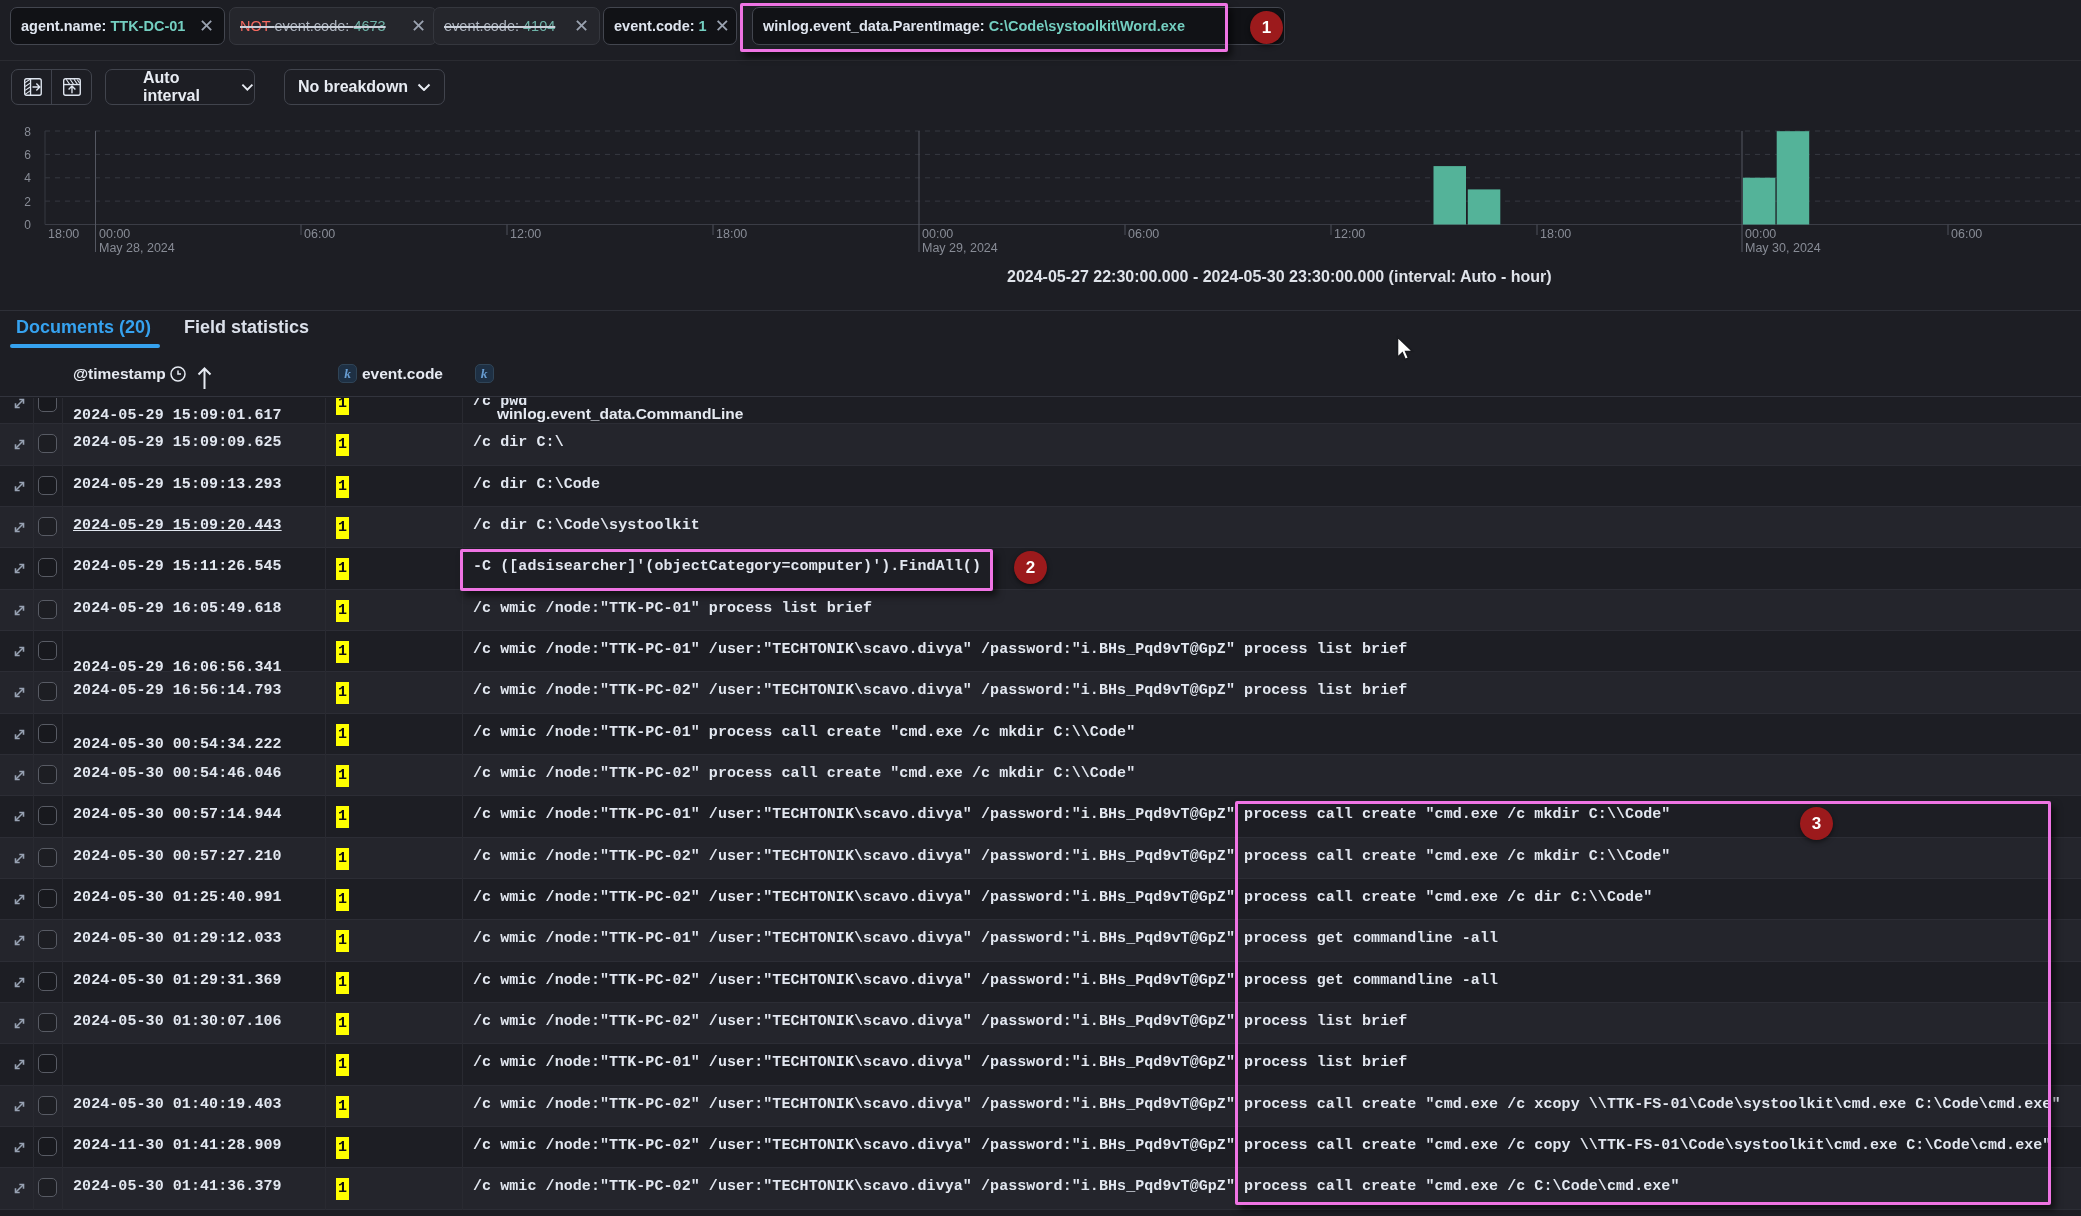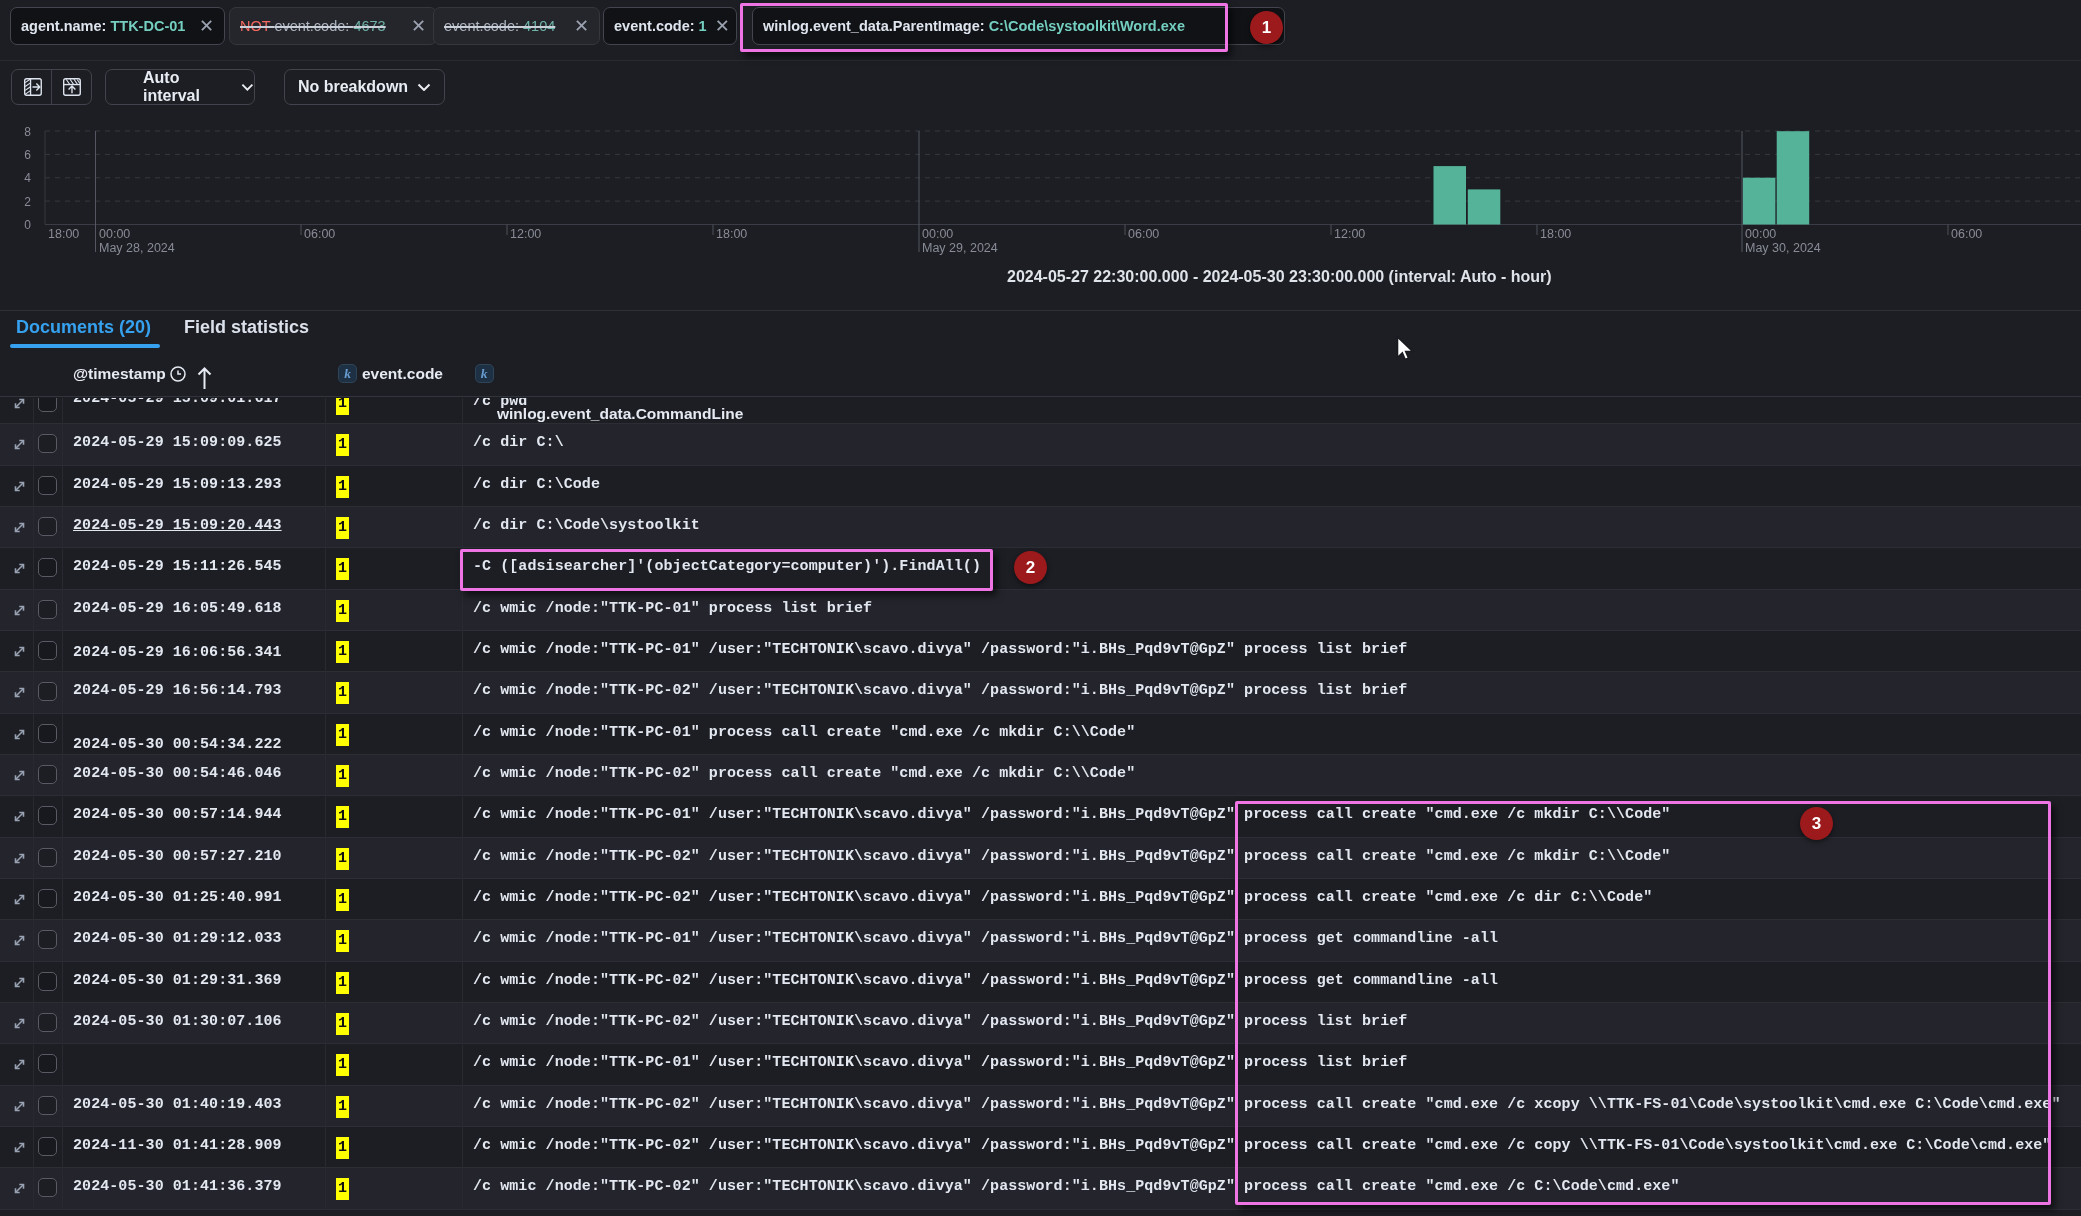--- a/index.html
+++ b/index.html
@@ -168,21 +168,21 @@
   <div style="position:relative; margin-top:-15.1px;">
     <div class="row">
 <svg class="abs" style="left:10px; top:11px;" width="19" height="19" viewBox="0 0 19 19">
             <g stroke="#98a2b3" stroke-width="1.6" fill="none">
               <path d="M5.5 13.5 L13.5 5.5"></path>
               <path d="M9.3 5.5 H13.5 V9.7"></path>
               <path d="M9.7 13.5 H5.5 V9.3"></path>
             </g>
           </svg>
 <div class="cb" style="top:10px;"></div>
-<span class="mono ts" style="top:7px;">2024-05-29 15:09:01.617</span>
+<span class="mono ts" style="top:24px;">2024-05-29 15:09:01.617</span>
 <span class="mono mk" style="top:10px;">1</span>
 <span class="mono cmd" style="top:10px;">/c pwd</span>
 </div>
 <div class="row alt">
 <svg class="abs" style="left:10px; top:11px;" width="19" height="19" viewBox="0 0 19 19">
             <g stroke="#98a2b3" stroke-width="1.6" fill="none">
               <path d="M5.5 13.5 L13.5 5.5"></path>
               <path d="M9.3 5.5 H13.5 V9.7"></path>
               <path d="M9.7 13.5 H5.5 V9.3"></path>
             </g>
@@ -246,21 +246,21 @@
 </div>
 <div class="row">
 <svg class="abs" style="left:10px; top:11px;" width="19" height="19" viewBox="0 0 19 19">
             <g stroke="#98a2b3" stroke-width="1.6" fill="none">
               <path d="M5.5 13.5 L13.5 5.5"></path>
               <path d="M9.3 5.5 H13.5 V9.7"></path>
               <path d="M9.7 13.5 H5.5 V9.3"></path>
             </g>
           </svg>
 <div class="cb" style="top:10px;"></div>
-<span class="mono ts" style="top:13px;">2024-05-29 16:06:56.341</span>
+<span class="mono ts" style="top:28px;">2024-05-29 16:06:56.341</span>
 <span class="mono mk" style="top:10px;">1</span>
 <span class="mono cmd" style="top:10px;">/c wmic /node:"TTK-PC-01" /user:"TECHTONIK\scavo.divya" /password:"i.BHs_Pqd9vT@GpZ" process list brief</span>
 </div>
 <div class="row alt">
 <svg class="abs" style="left:10px; top:11px;" width="19" height="19" viewBox="0 0 19 19">
             <g stroke="#98a2b3" stroke-width="1.6" fill="none">
               <path d="M5.5 13.5 L13.5 5.5"></path>
               <path d="M9.3 5.5 H13.5 V9.7"></path>
               <path d="M9.7 13.5 H5.5 V9.3"></path>
             </g>

